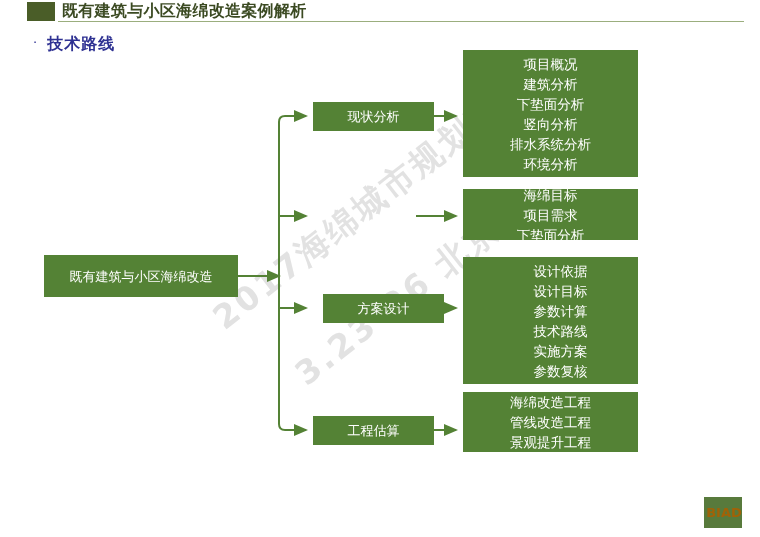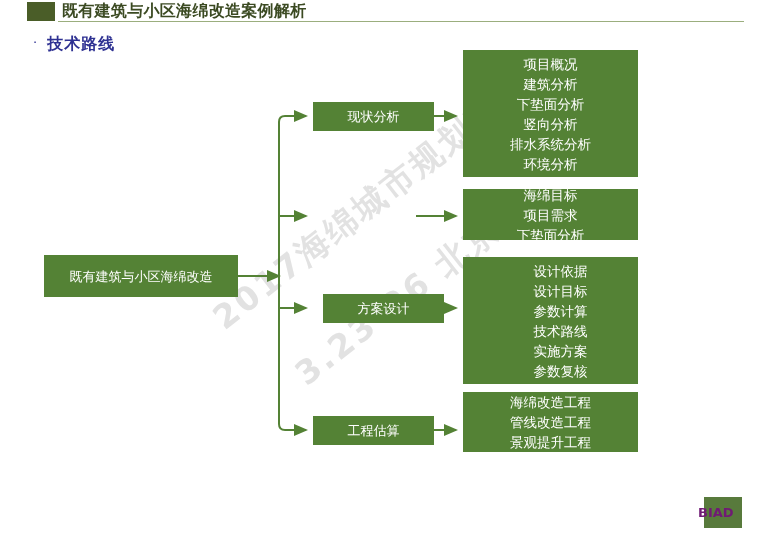--- a/index.html
+++ b/index.html
@@ -153,24 +153,24 @@
     top: 497px;
     width: 38px;
     height: 31px;
     background: #587A3C;
   }
   .logo-text {
     position: absolute;
     left: 698px;
     top: 505px;
     width: 52px;
-    text-align: left;
+    text-align: center;
     font-size: 13px;
     font-weight: bold;
-    color: #701a75;
+    color: #a16207;
     letter-spacing: 0px;
   }
 </style>
 </head>
 <body>
 
 <div id="slide">
 
   <div class="hdr-block"></div>
   <div class="hdr-title">既有建筑与小区海绵改造案例解析</div>

